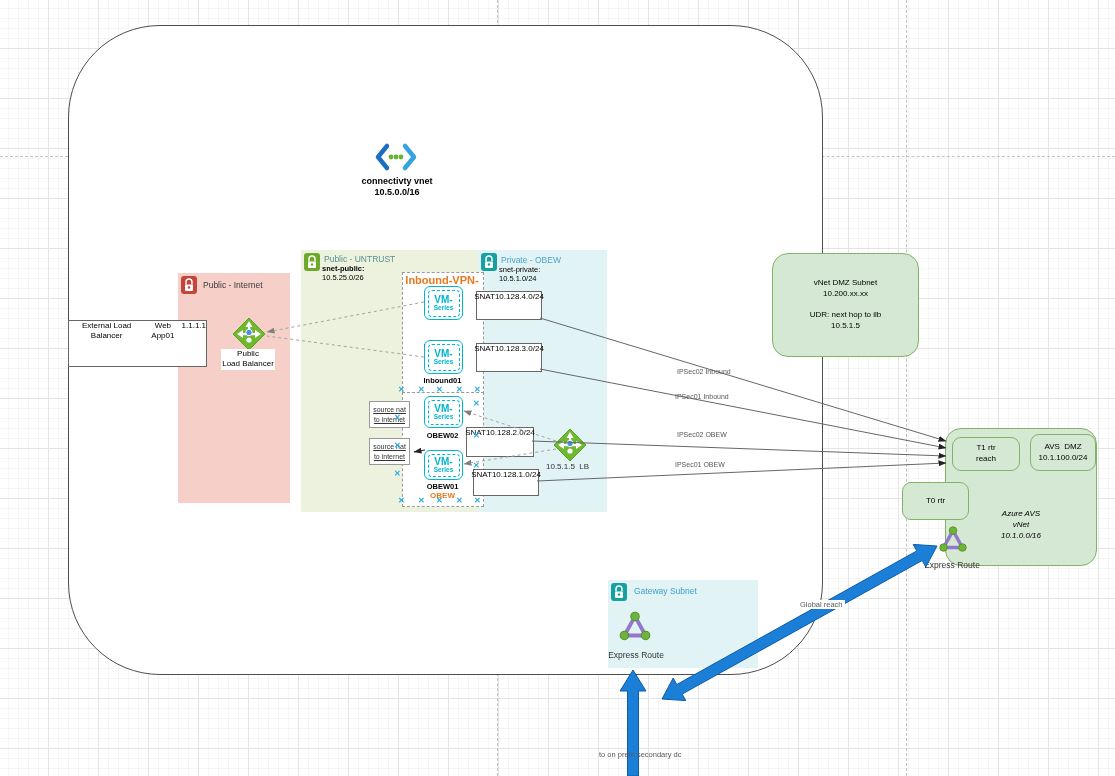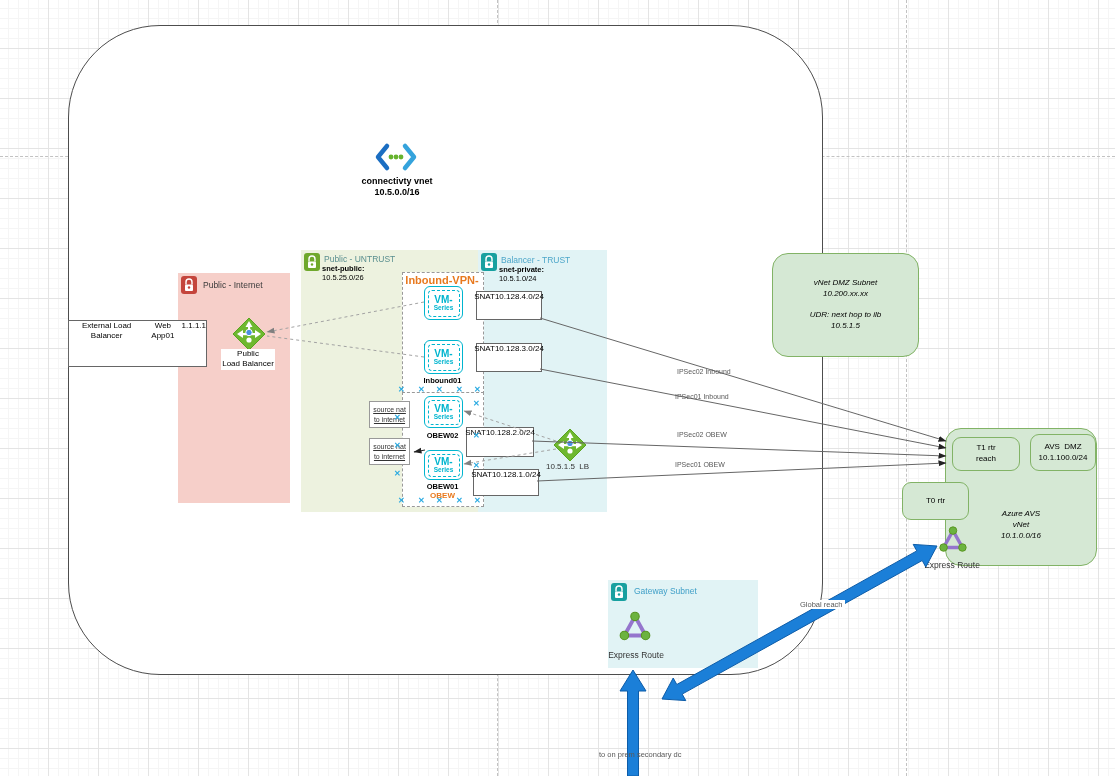--- a/index.html
+++ b/index.html
@@ -128,22 +128,22 @@
 
   <div class="abs region" style="left:478px;top:250px;width:129px;height:262px;background:#e1f3f5;"></div>
   <div class="abs lock" style="left:481px;top:253px;">
     <svg width="16" height="18" viewBox="0 0 16 18">
         <rect width="16" height="18" rx="3" fill="#17a0a0"></rect>
         <path d="M5 8.5 V6 a3 3 0 0 1 6 0 V8.5" stroke="#fff" stroke-width="1.4" fill="none"></path>
         <rect x="4" y="8.5" width="8" height="6.5" rx="1" fill="#fff"></rect>
         <circle cx="8" cy="11.5" r="1.2" fill="#17a0a0"></circle>
       </svg>
   </div>
-  <div class="abs region-hdr" style="left:501px;top:255px;color:#4da6c9;">Balancer - TRUST</div>
-  <div class="abs subnote" style="left:499px;top:265px;font-weight:bold;text-align:right;">snet-private:</div>
+  <div class="abs region-hdr" style="left:501px;top:255px;color:#4da6c9;">Private - OBEW</div>
+  <div class="abs subnote" style="left:499px;top:265px;font-weight:normal;text-align:right;">snet-private:</div>
   <div class="abs subnote" style="left:499px;top:274px;">10.5.1.0/24</div>
 
   <div class="abs dashedbox" style="left:402px;top:272px;width:80px;height:120px;"></div>
   <div class="abs" style="left:402px;top:274px;width:80px;text-align:center;font-size:11px;font-weight:bold;color:#e8791e;z-index:4;">Inbound-VPN-GTW</div>
 
   <div class="abs vmbox" style="left:424px;top:286px;width:37px;height:32px;">
     <div class="inner">
       <span class="vm-l1">VM-</span>
       <span class="vm-l2">Series</span>
     </div>
@@ -215,21 +215,21 @@
       <circle cx="17" cy="23" r="2.6" fill="#fff"></circle>
     </svg>
   </div>
   <div class="abs keepsp" style="left:546px;top:462px;font-size:8px;color:#333;z-index:5;">10.5.1.5  LB</div>
 
   <div class="abs linklabel" style="left:677px;top:368px;">IPSec02 Inbound</div>
   <div class="abs linklabel" style="left:675px;top:393px;">IPSec01 Inbound</div>
   <div class="abs linklabel" style="left:677px;top:431px;">IPSec02 OBEW</div>
   <div class="abs linklabel" style="left:675px;top:461px;">IPSec01 OBEW</div>
 
-  <div class="abs greenbox gr-round" style="left:772px;top:253px;width:145px;height:102px;z-index:2;font-style:italic;">
+  <div class="abs greenbox gr-round" style="left:772px;top:253px;width:145px;height:102px;z-index:2;">
     <div>vNet DMZ Subnet</div>
     <div>10.200.xx.xx</div>
     <div style="height:10px;"></div>
     <div>UDR: next hop to ilb</div>
     <div>10.5.1.5</div>
   </div>
 
   <div class="abs greenbox gr-round" style="left:945px;top:428px;width:150px;height:136px;z-index:2;justify-content:flex-start;">
     <div style="margin-top:79px;line-height:1.4;font-style:italic;">
       <div>Azure AVS</div>

